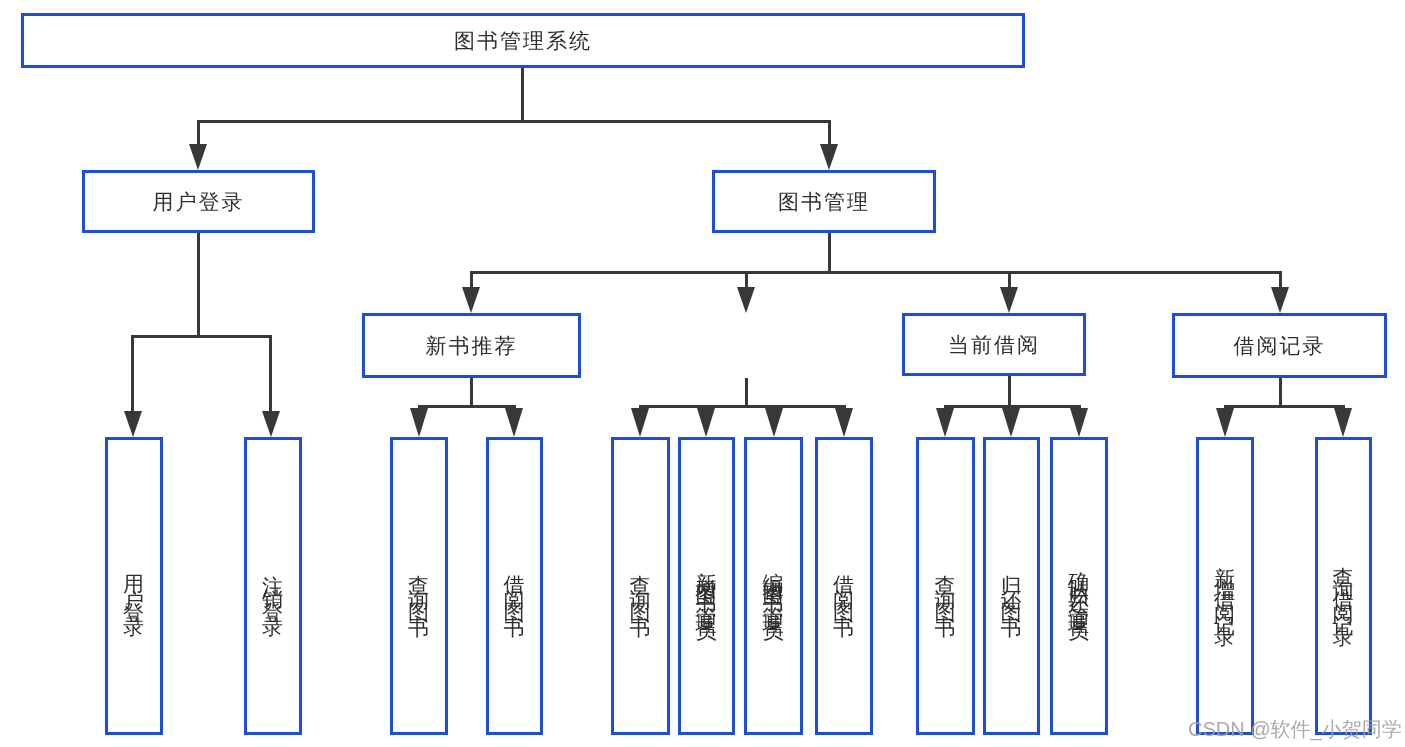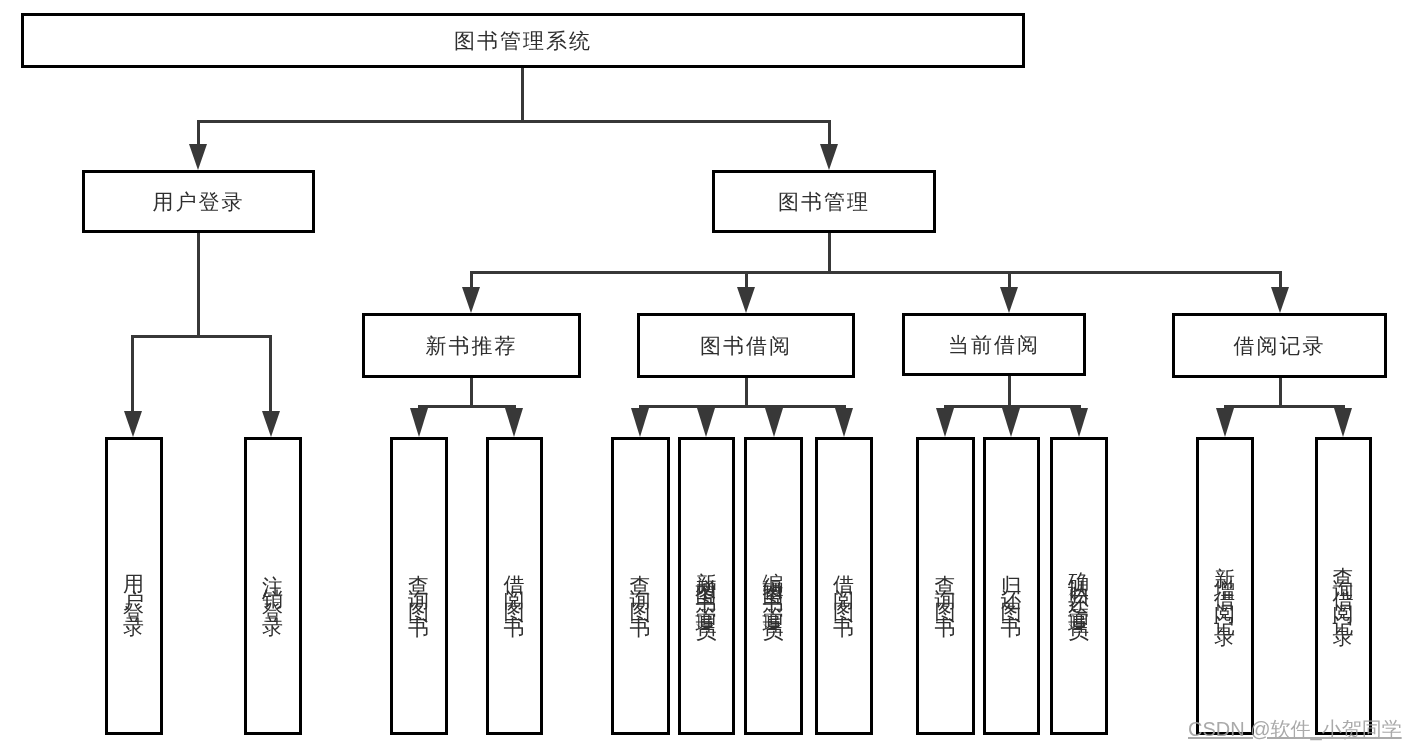--- a/index.html
+++ b/index.html
@@ -1,30 +1,30 @@
 <!DOCTYPE html>
 <html><head>
 <meta charset="utf-8">
 <style>
   html,body{margin:0;padding:0;background:#ffffff;}
   #stage{position:relative;width:1405px;height:747px;background:#ffffff;overflow:hidden;
          font-family:"Liberation Sans","DejaVu Sans",sans-serif;}
-  .box{position:absolute;box-sizing:border-box;border:3px solid #000000;background:#ffffff;
+  .box{position:absolute;box-sizing:border-box;border:3px solid #1d4ed8;background:#ffffff;
        display:flex;align-items:center;justify-content:center;color:#2f2f2f;}
   .ht{font-size:21px;letter-spacing:2px;white-space:nowrap;}
   .vt{writing-mode:vertical-rl;text-orientation:mixed;font-size:21px;letter-spacing:14px;line-height:1;}
   .vt.mid{letter-spacing:12px;}
   .vt.long{letter-spacing:7px;}
   .vl{position:absolute;width:3px;background:#383838;}
   .hl{position:absolute;height:3px;background:#383838;}
   .ah{position:absolute;width:0;height:0;border-left:9px solid transparent;
       border-right:9px solid transparent;border-top:26px solid #383838;}
   .ah.longhead{border-top-width:29px;}
   .watermark{position:absolute;left:1188px;top:716px;font-size:20px;color:#a1a1a1;opacity:.9;
-      white-space:nowrap;z-index:10;text-decoration:underline;}
+      white-space:nowrap;z-index:10;}
 </style>
 </head>
 <body>
 
 <div id="stage">
 
   <div class="vl" style="left:521px;top:68px;height:52px"></div>
   <div class="hl" style="left:197px;top:120px;width:634px"></div>
   <div class="vl" style="left:197px;top:120px;height:28px"></div>
   <div class="vl" style="left:828px;top:120px;height:28px"></div>
@@ -79,23 +79,20 @@
   <div class="box" style="left:82px;top:170px;width:233px;height:63px">
     <span class="ht">用户登录</span>
   </div>
   <div class="box" style="left:712px;top:170px;width:224px;height:63px">
     <span class="ht">图书管理</span>
   </div>
 
   <div class="box" style="left:362px;top:313px;width:219px;height:65px">
     <span class="ht">新书推荐</span>
   </div>
-  <div class="box" style="left:637px;top:313px;width:218px;height:65px">
-    <span class="ht">图书借阅</span>
-  </div>
   <div class="box" style="left:902px;top:313px;width:184px;height:63px">
     <span class="ht">当前借阅</span>
   </div>
   <div class="box" style="left:1172px;top:313px;width:215px;height:65px">
     <span class="ht">借阅记录</span>
   </div>
 
   <div class="box" style="left:105px;top:437px;width:58px;height:298px">
     <span class="vt">用户登录</span>
   </div>

